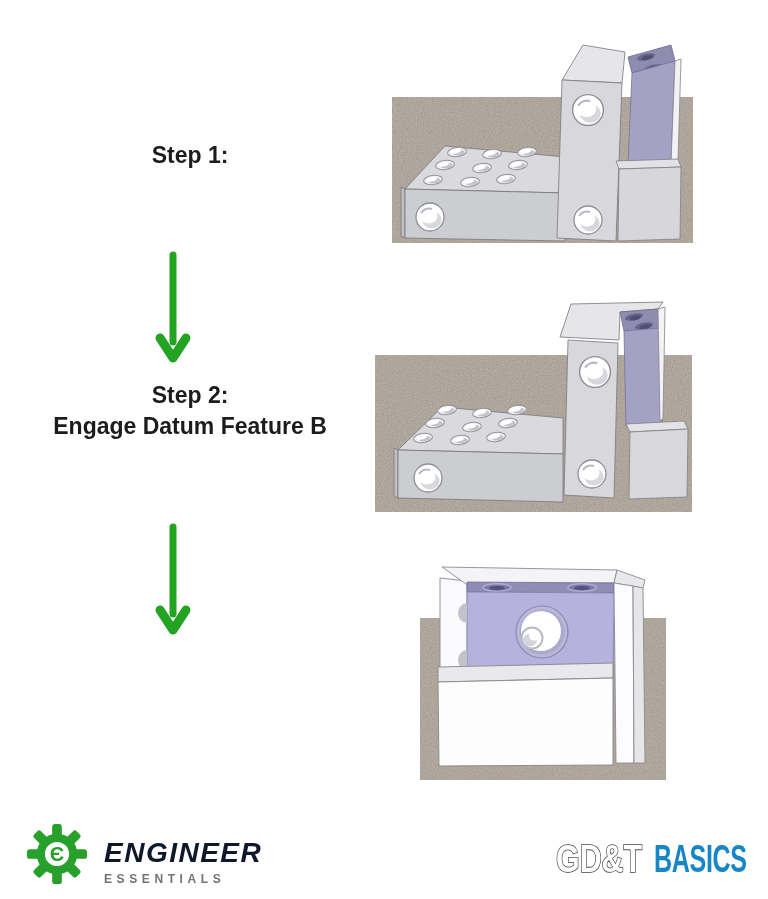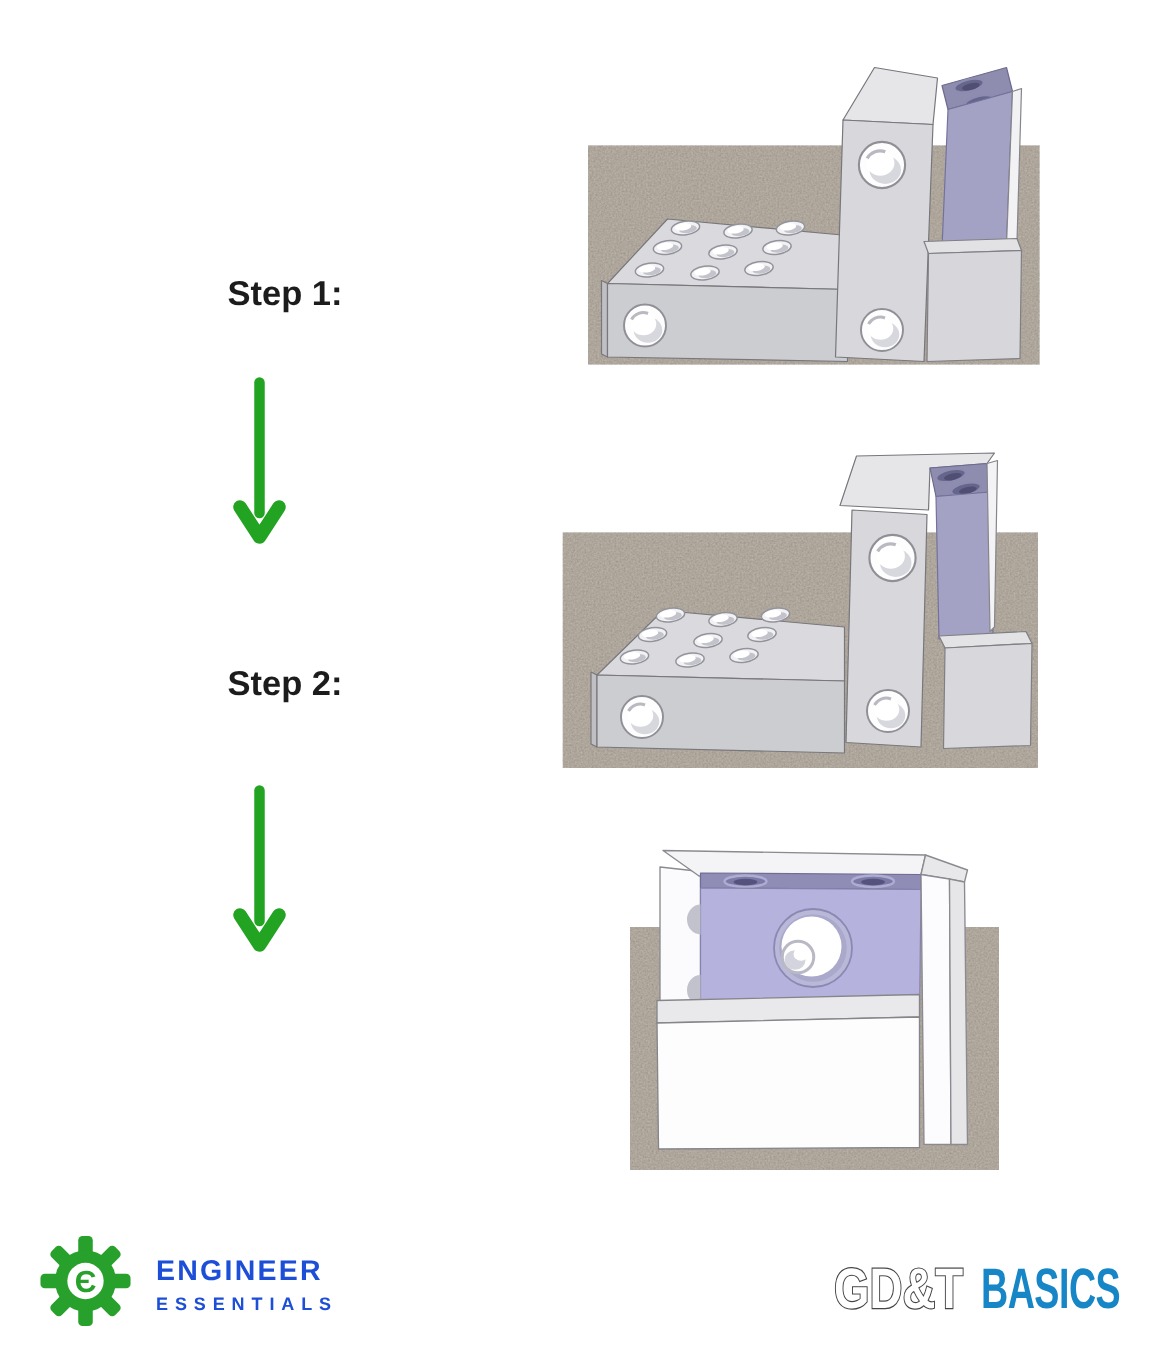--- a/index.html
+++ b/index.html
@@ -1,43 +1,44 @@
 <!DOCTYPE html>
 <html><head>
 <meta charset="utf-8">
 <style>
   html,body{margin:0;padding:0;background:#ffffff;}
   .canvas{position:relative;width:768px;height:899px;background:#ffffff;
           font-family:"Liberation Sans",sans-serif;overflow:hidden;}
   .step{position:absolute;left:0;width:380px;text-align:center;
-        color:#1c1c1c;font-weight:800;font-size:23px;line-height:31px;margin-top:40px;}
-  .step1{top:140px;} .step2{top:400px;} .step3{top:660px;}
+        color:#1c1c1c;font-weight:800;font-size:23px;line-height:31px;}
+  .step1{top:140px;} .step2{top:380px;} .step3{top:660px;}
   .arrow{position:absolute;left:153px;width:40px;height:115px;}
   .arrow1{top:250px;} .arrow2{top:522px;}
   .fig{position:absolute;}
   .fig1{left:390px;top:35px;} .fig2{left:375px;top:288px;} .fig3{left:415px;top:555px;}
   .gear{position:absolute;left:26px;top:822px;width:62px;height:64px;}
   .brand{position:absolute;left:104px;top:837px;}
-  .brand-l1{font-size:19px;font-weight:700;letter-spacing:1.5px;color:#1d4ed8;}
-  .brand-l2{font-size:12px;font-weight:700;letter-spacing:4.6px;color:#1d4ed8;margin-top:3px;}
+  .brand-l1{font-size:28px;font-weight:700;letter-spacing:1.5px;color:#0f172a;font-style:italic;}
+  .brand-l2{font-size:12px;font-weight:700;letter-spacing:4.6px;color:#737373;margin-top:3px;}
   .website{position:absolute;left:252px;top:845px;width:262px;text-align:center;
            font-size:19px;font-weight:800;color:#1f1f1f;}
   .gdtlogo{position:absolute;left:546px;top:833px;width:208px;height:50px;}
   svg text{font-family:"Liberation Sans",sans-serif;}
 </style>
 </head>
 <body>
 
 <div class="canvas">
 
   <div class="step step1">
     <div>Step 1:</div>
   </div>
   <div class="step step2">
     <div>Step 2:</div>
+    <div>Engage Datum Feature B</div>
   </div>
 
   <svg class="arrow arrow1" viewBox="0 0 40 115">
     <line x1="20" y1="5" x2="20" y2="92" stroke="#22a422" stroke-width="7" stroke-linecap="round"></line>
     <path d="M 7,88 L 20,108 L 33,88" fill="none" stroke="#22a422" stroke-width="9" stroke-linecap="round" stroke-linejoin="round"></path>
   </svg>
   <svg class="arrow arrow2" viewBox="0 0 40 115">
     <line x1="20" y1="5" x2="20" y2="92" stroke="#22a422" stroke-width="7" stroke-linecap="round"></line>
     <path d="M 7,88 L 20,108 L 33,88" fill="none" stroke="#22a422" stroke-width="9" stroke-linecap="round" stroke-linejoin="round"></path>
   </svg>

